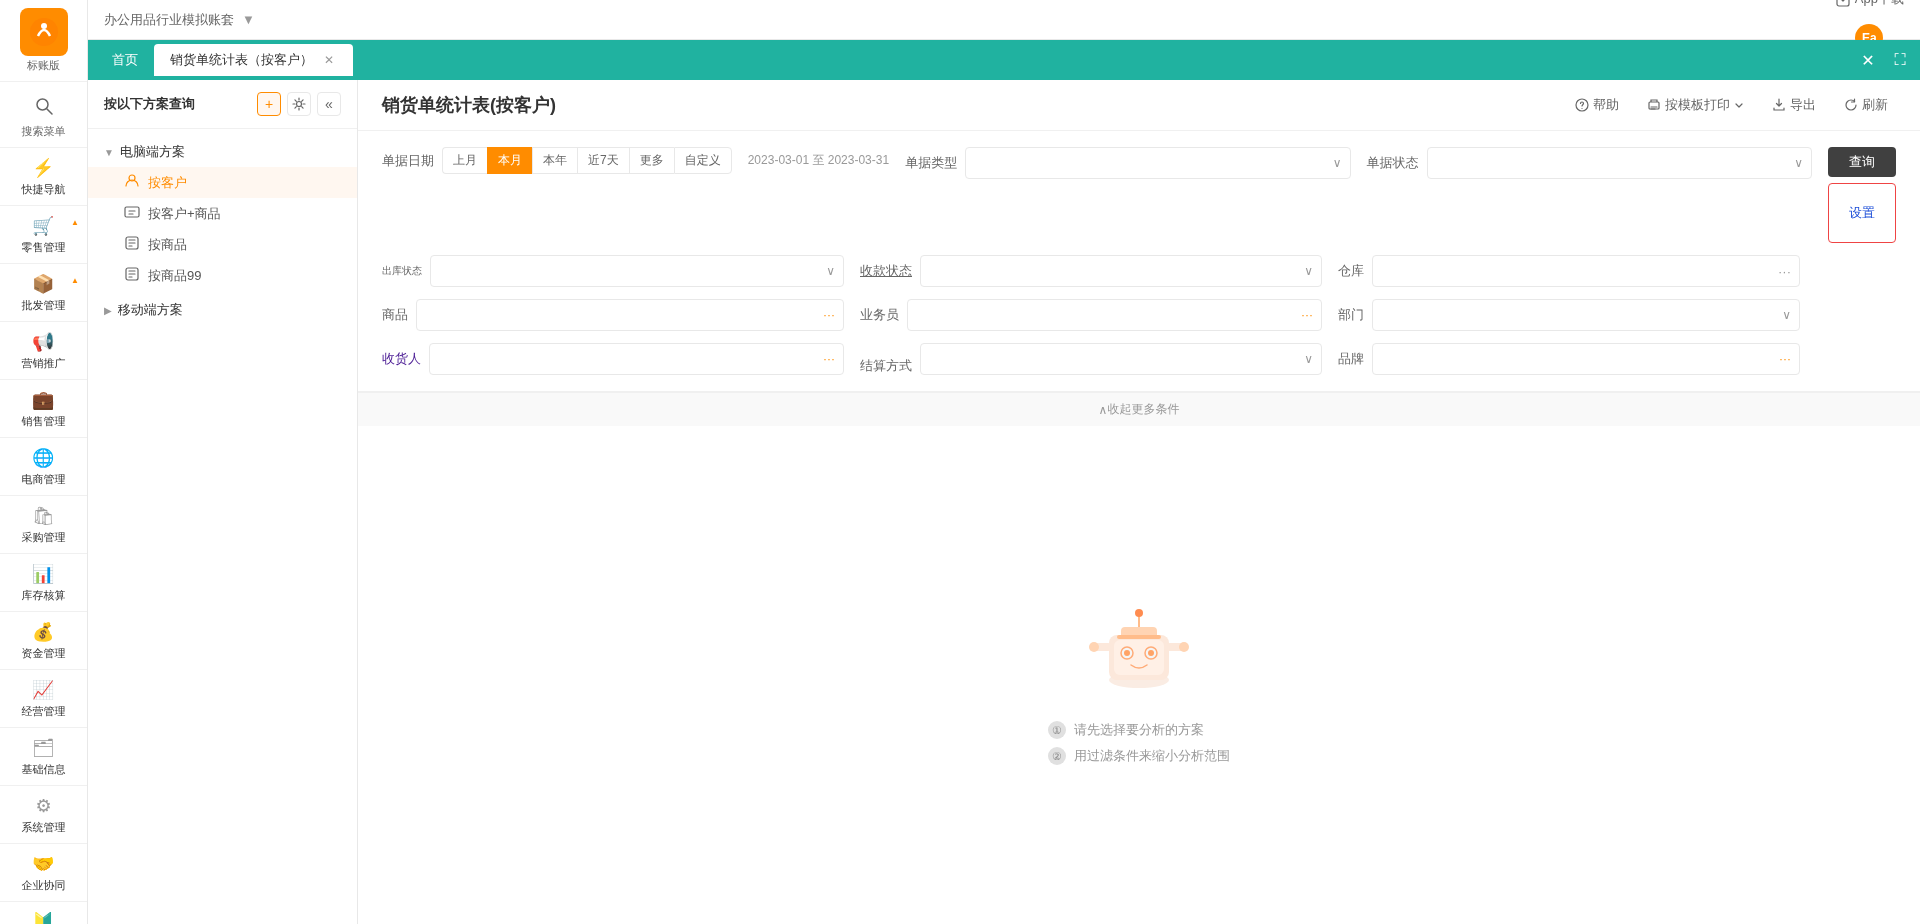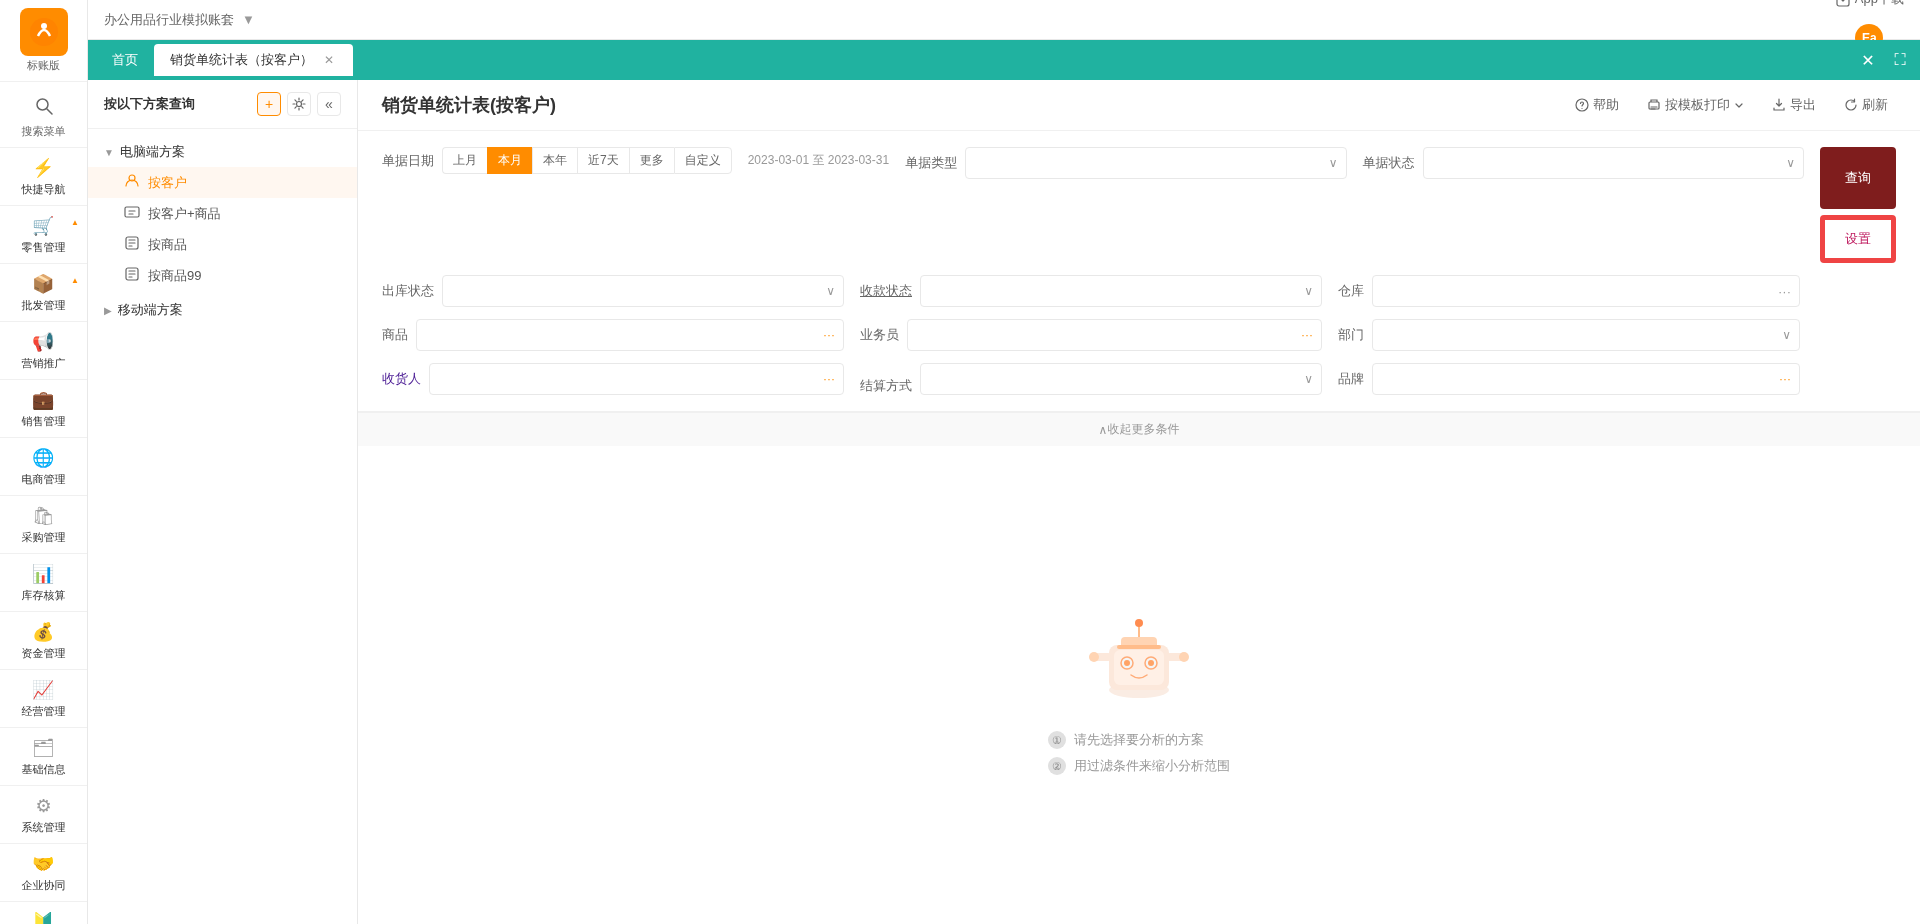--- a/index.html
+++ b/index.html
@@ -79,22 +79,22 @@
 
     
     .date-filter { display: flex; align-items: center; gap: 0; }
     .date-btn { padding: 4px 10px; font-size: 12px; color: #666; cursor: pointer; border: 1px solid #e8e8e8; border-right: none; background: white; }
     .date-btn:first-child { border-radius: 4px 0 0 4px; }
     .date-btn:last-child { border-right: 1px solid #e8e8e8; border-radius: 0 4px 4px 0; }
     .date-btn.active { background: #ff8c00; color: white; border-color: #ff8c00; }
     .date-range { font-size: 12px; color: #999; margin-left: 8px; }
 
     
-    .action-btn-primary { background: #7f1d1d; color: white; border: none; border-radius: 4px; padding: 22px 20px; font-size: 13px; cursor: pointer; }
-    .action-btn-secondary { background: white; color: #be185d; border: 5px solid #ef4444; border-radius: 4px; padding: 10px 20px; font-size: 13px; cursor: pointer; }
+    .action-btn-primary { background: #404040; color: white; border: none; border-radius: 4px; padding: 6px 20px; font-size: 13px; cursor: pointer; }
+    .action-btn-secondary { background: white; color: #1d4ed8; border: 1px solid #ef4444; border-radius: 4px; padding: 20px 20px; font-size: 13px; cursor: pointer; }
 
     
     .collapse-row { display: flex; align-items: center; justify-content: center; padding: 8px; background: #f9f9f9; cursor: pointer; border-top: 1px solid #f0f0f0; }
     .collapse-row span { font-size: 12px; color: #999; }
 
     
     .empty-state { flex: 1; display: flex; flex-direction: column; align-items: center; justify-content: center; background: white; }
     .empty-icon { width: 120px; height: 120px; margin-bottom: 16px; }
     .empty-tips { display: flex; flex-direction: column; gap: 8px; }
     .empty-tip { display: flex; align-items: center; gap: 8px; font-size: 13px; color: #999; }
@@ -386,21 +386,21 @@
           </div>
 
           <div style="display:flex; flex-direction:column; gap:6px; flex-shrink:0;">
             <button class="action-btn-primary">查询</button>
             <button class="action-btn-secondary">设置</button>
           </div>
         </div>
 
         <div style="display:flex; align-items:center; gap:16px; margin-bottom:12px;">
           <div style="flex:1; display:flex; align-items:center; gap:8px;">
-            <span style="font-size:13px; color:#666; white-space:nowrap;">出库状态</span>
+            <span style="font-size:10px; color:#666; white-space:nowrap;">出库状态</span>
             <div class="filter-control" style="flex:1;">
               <span class="ctrl-text"></span>
               <span class="ctrl-chevron">∨</span>
             </div>
           </div>
           <div style="flex:1; display:flex; align-items:center; gap:8px;">
             <span style="font-size:13px; color:#666; white-space:nowrap;text-decoration:underline;">收款状态</span>
             <div class="filter-control" style="flex:1;">
               <span class="ctrl-text"></span>
               <span class="ctrl-chevron">∨</span>

